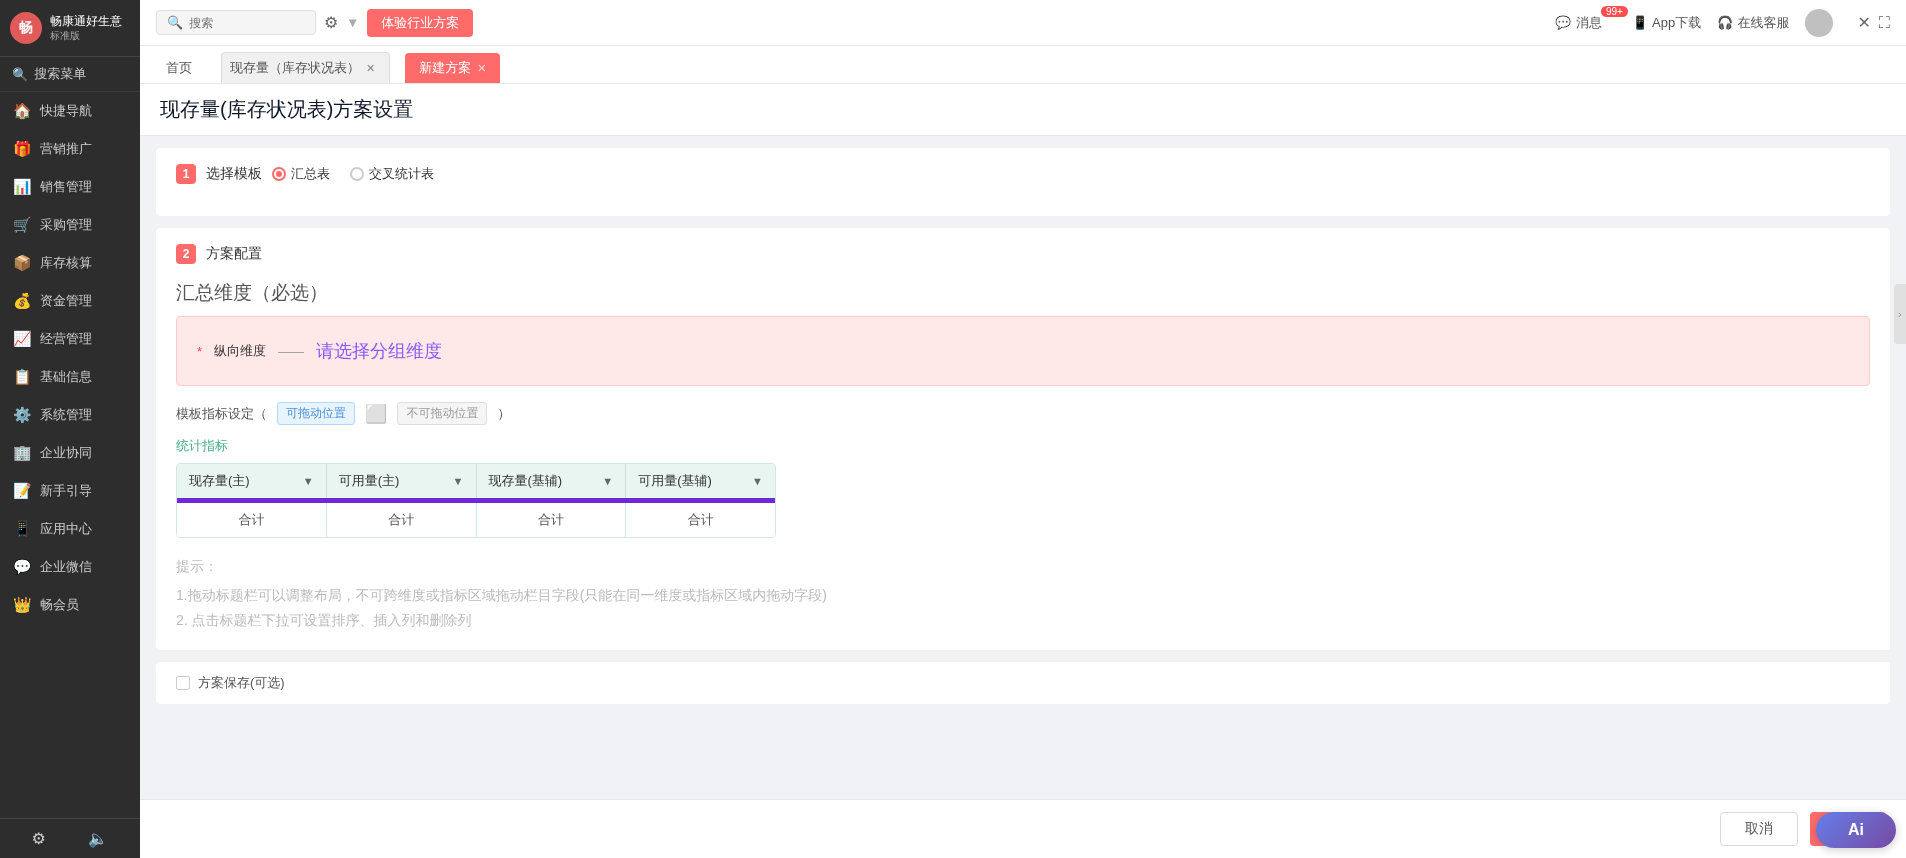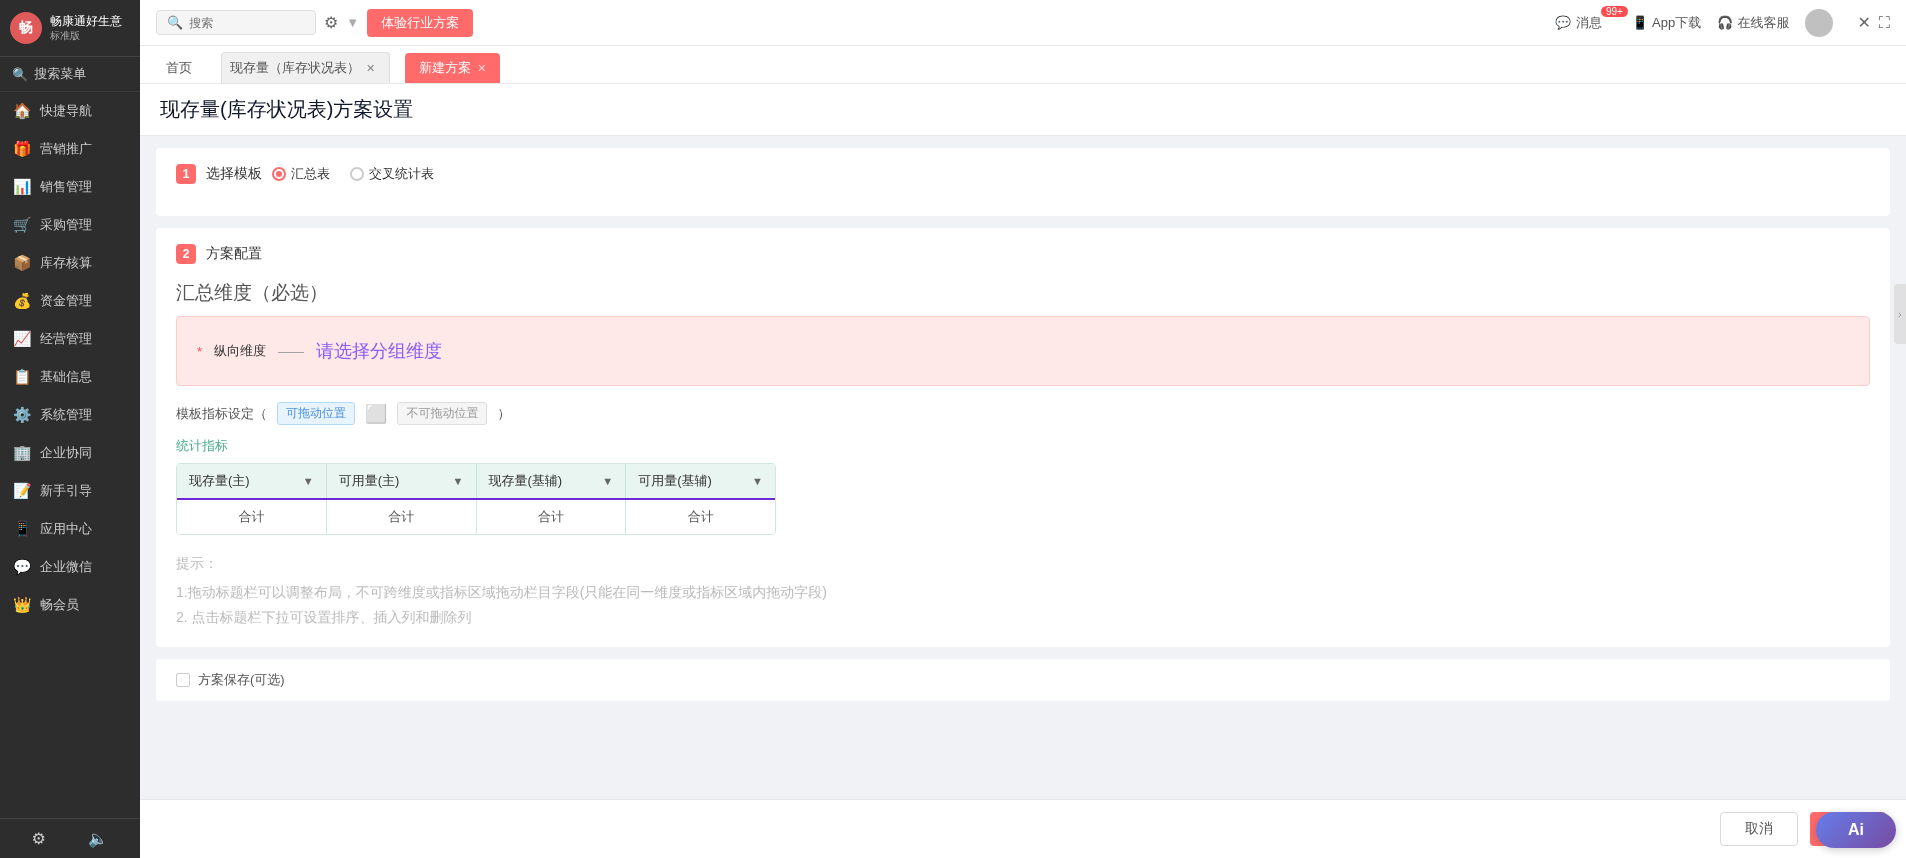--- a/index.html
+++ b/index.html
@@ -236,21 +236,21 @@
     .stats-col {
       flex: 1;
       padding: 8px 12px;
       display: flex; align-items: center; justify-content: space-between;
       border-right: 1px solid #c8e0d8;
       font-size: 13px; color: #333;
     }
     .stats-col:last-child { border-right: none; }
     .stats-table-body {
       display: flex;
-      border-top: 2px solid #6d28d9;
+      border-top: 5px solid #6d28d9;
     }
     .stats-cell {
       flex: 1;
       padding: 8px 12px;
       text-align: center;
       border-right: 1px solid #d0e8e0;
       font-size: 13px; color: #555;
       background: #fff;
     }
     .stats-cell:last-child { border-right: none; }

